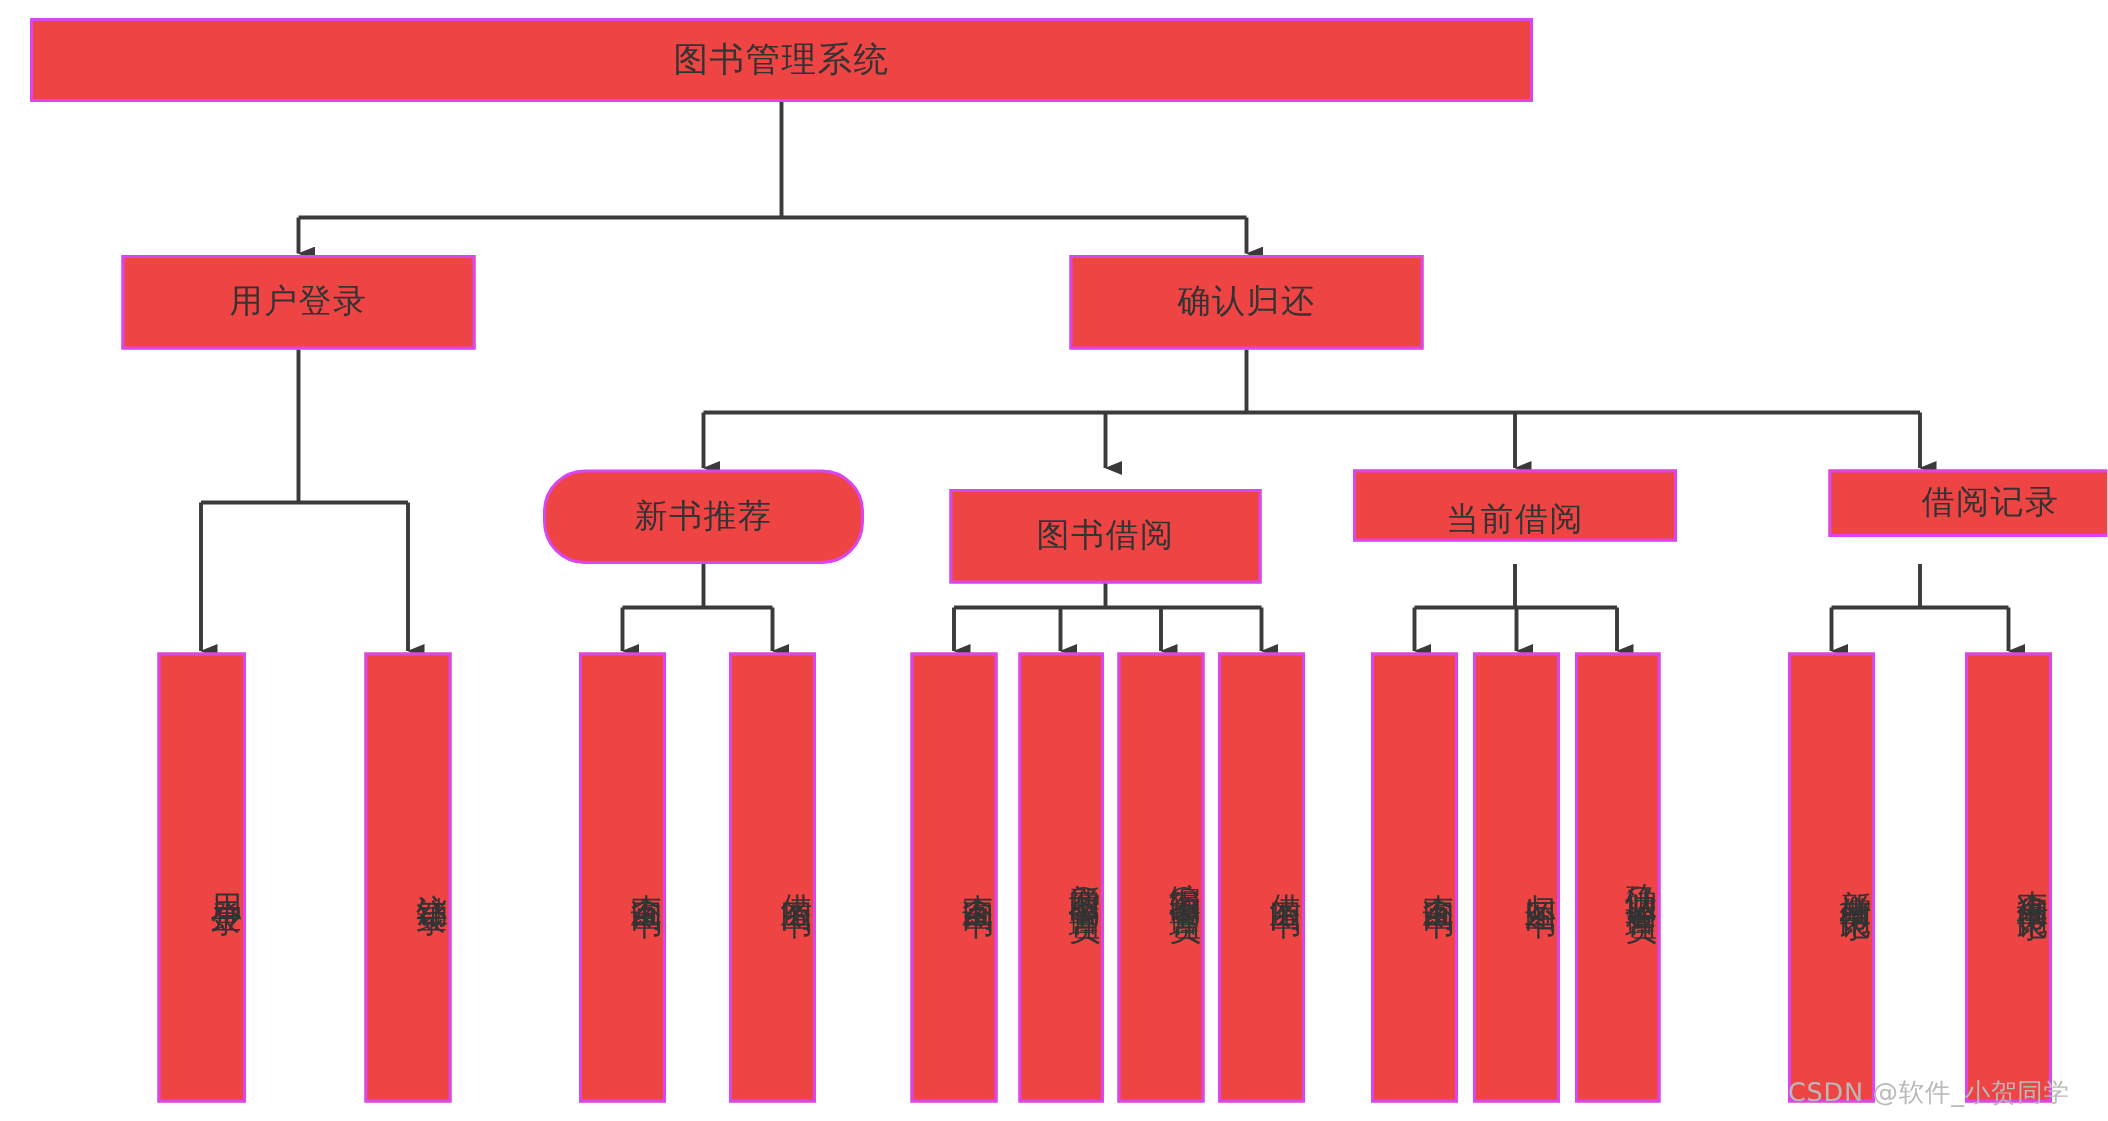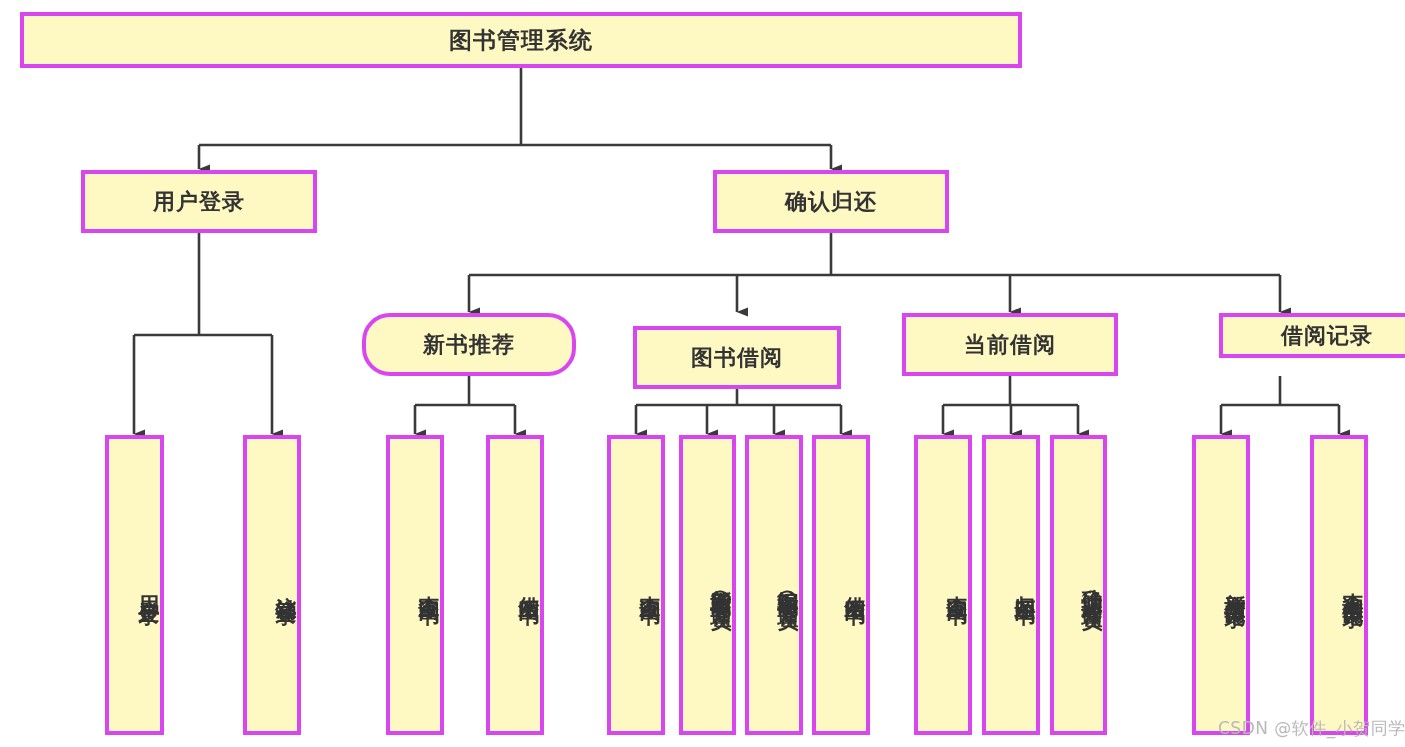--- a/index.html
+++ b/index.html
@@ -22,28 +22,27 @@
     position: absolute;
     left: 0;
     top: 0;
     width: 1405px;
     height: 747px;
     pointer-events: none;
   }
   .node {
     position: absolute;
     box-sizing: border-box;
-    border: 4px solid #d946ef;
-    background: #fef9c3;
+    border: 2px solid #d946ef;
+    background: #ef4444;
     display: flex;
     align-items: center;
     justify-content: center;
     color: #333333;
     z-index: 2;
-    font-weight: bold;
   }
   .node.horiz {
     font-size: 22px;
     letter-spacing: 1px;
     line-height: 1.15;
     text-align: center;
   }
   .node.root {
     font-size: 23px;
   }
@@ -128,21 +127,21 @@
       </div>
       <div class="node horiz" style="left: 713px; top: 170px; width: 236px; height: 63px;">
         <span>确认归还</span>
       </div>
       <div class="node horiz" style="left: 362px; top: 313px; width: 214px; height: 63px; border-radius: 28px;">
         <span>新书推荐</span>
       </div>
       <div class="node horiz" style="left: 633px; top: 326px; width: 208px; height: 63px;">
         <span>图书借阅</span>
       </div>
-      <div class="node horiz" style="left: 902px; top: 313px; width: 216px; height: 63px;">
+      <div class="node horiz" style="left: 902px; top: 313px; width: 216px; height: 48px; align-items: flex-end;">
         <span>当前借阅</span>
       </div>
       <div class="node horiz" style="left: 1219px; top: 313px; width: 216px; height: 45px;">
         <span>借阅记录</span>
       </div>
       <div class="node leaf" style="left: 105px; top: 435px; width: 59px; height: 300px;">
         <span>用户登录</span>
       </div>
       <div class="node leaf" style="left: 243px; top: 435px; width: 58px; height: 300px;">
         <span>注销登录</span>
@@ -175,15 +174,15 @@
         <span>确认归还（管理员）</span>
       </div>
       <div class="node leaf" style="left: 1192px; top: 435px; width: 58px; height: 300px;">
         <span>新增借阅记录</span>
       </div>
       <div class="node leaf" style="left: 1310px; top: 435px; width: 58px; height: 300px;">
         <span>查询借阅记录</span>
       </div>
     </div>
 
-  <div class="watermark" style="left: 1192px; top: 717px; padding-left: 26px;">CSDN @软件_小贺同学</div>
+  <div class="watermark" style="left: 1192px; top: 717px;">CSDN @软件_小贺同学</div>
 
 </div>
 
 </body></html>

